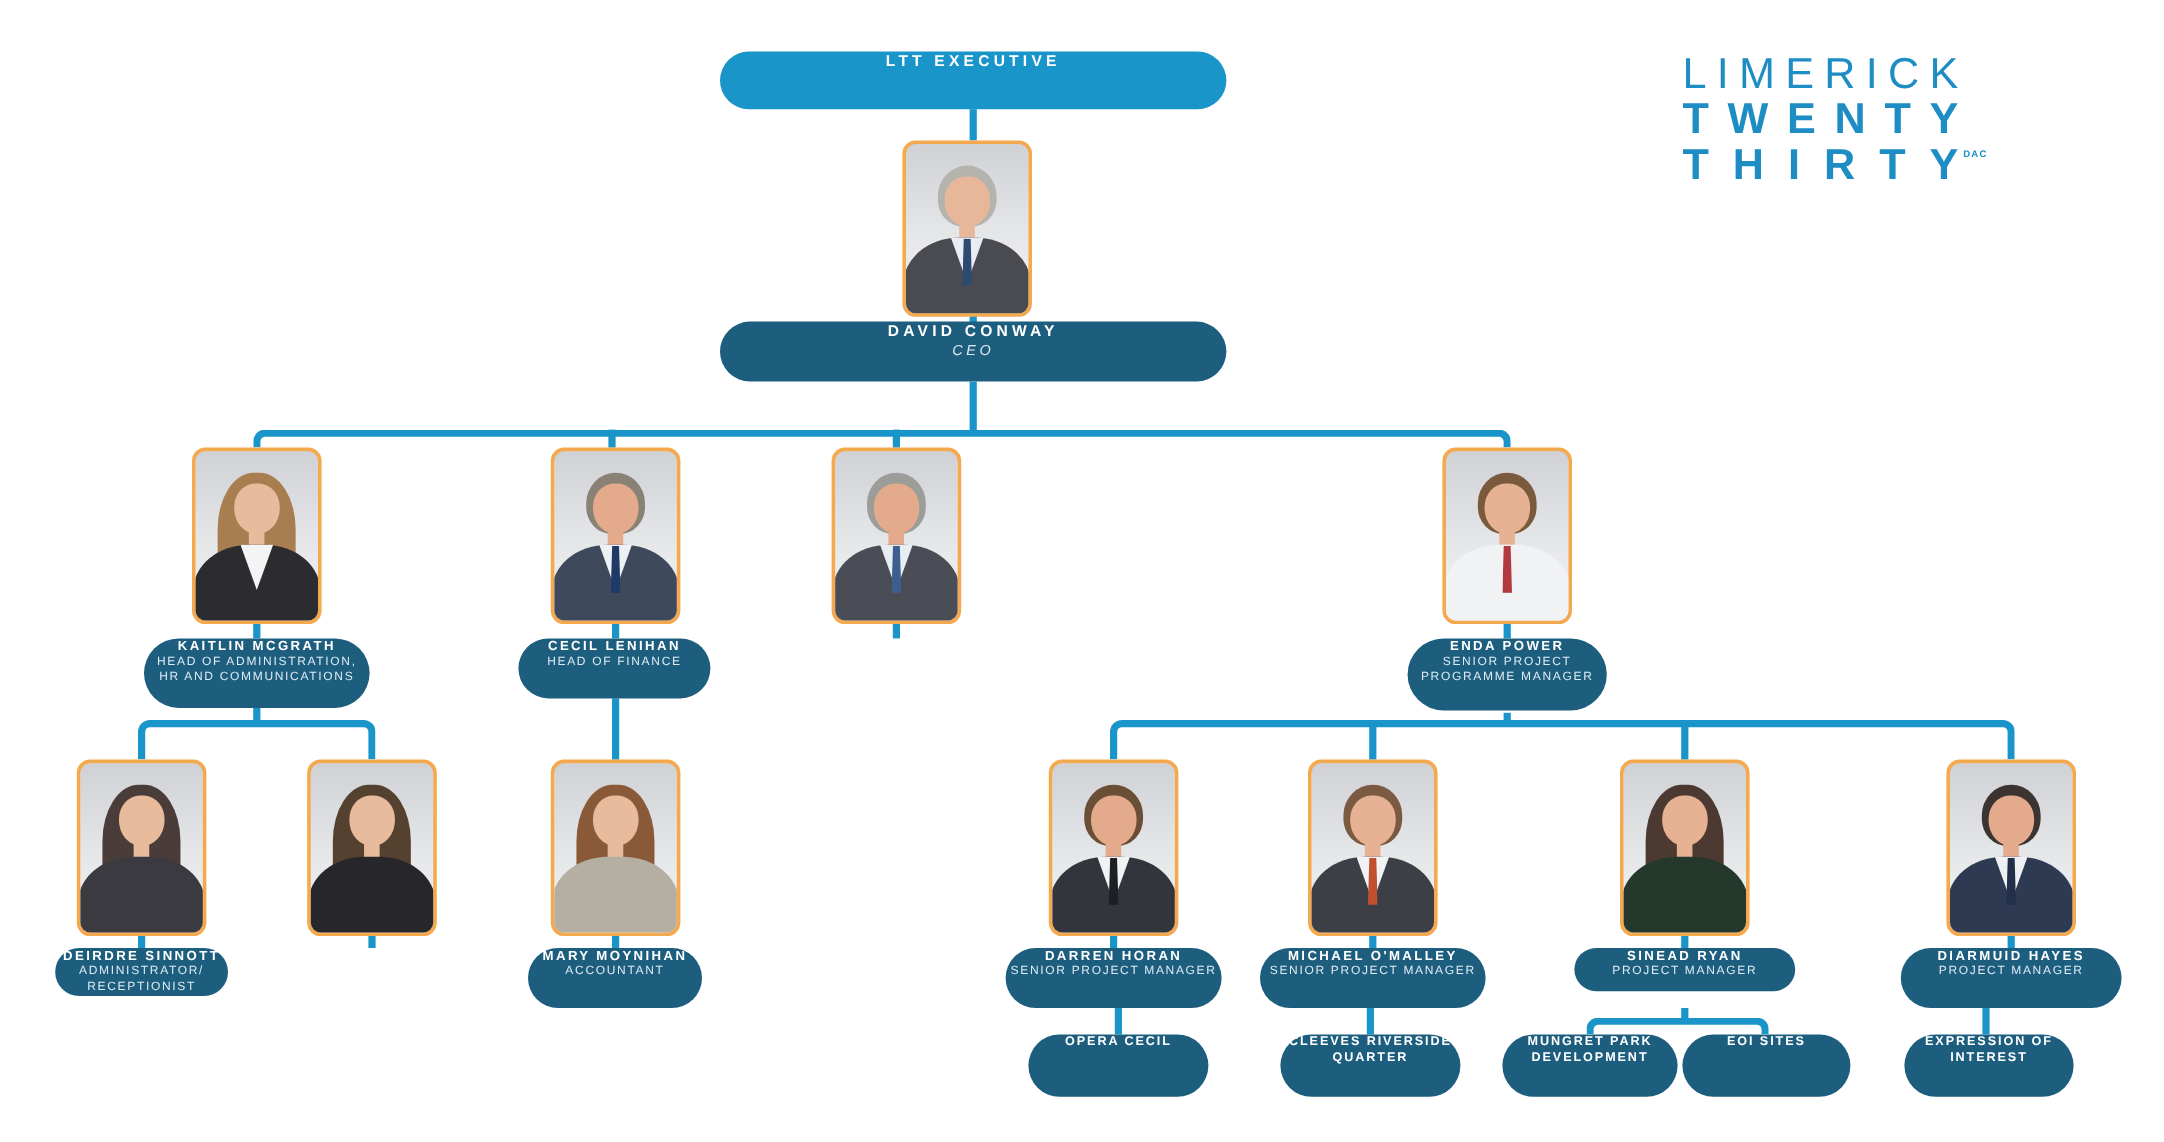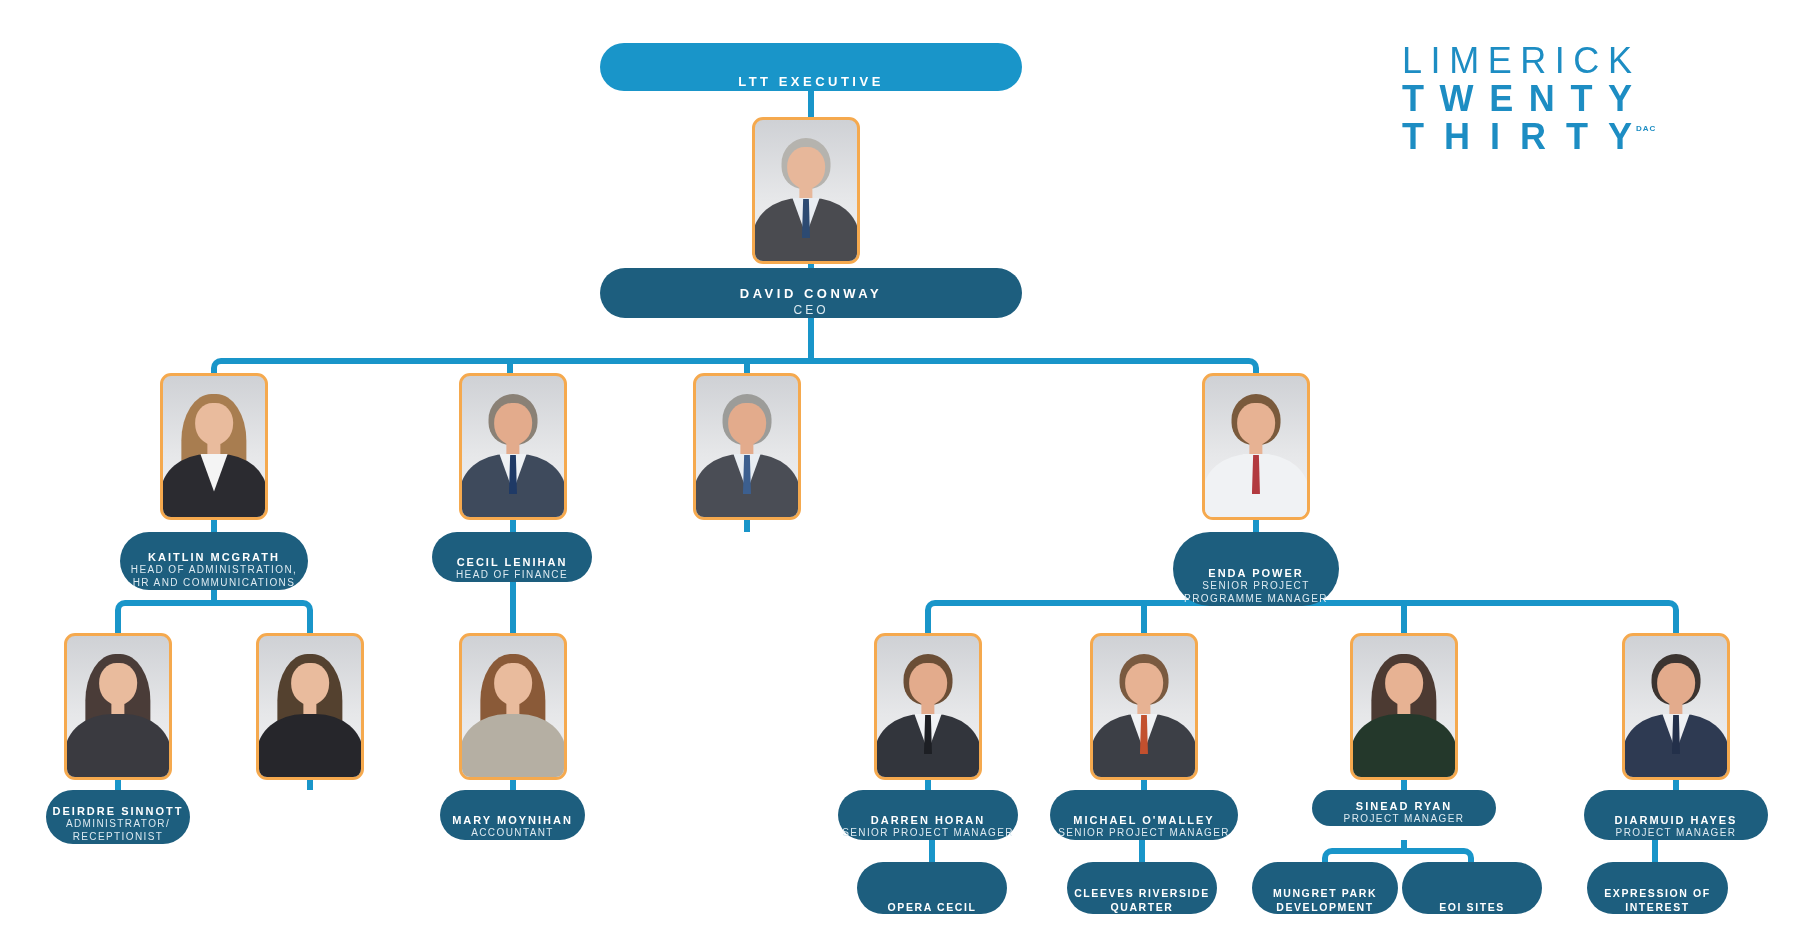--- a/index.html
+++ b/index.html
@@ -8,29 +8,29 @@
   .canvas { position:relative; width:1803px; height:952px; background:#ffffff; }
 
   
   .vline { position:absolute; width:6px; background:#1995c9; }
   .rail  { position:absolute; border-top:6px solid #1995c9;
            border-left:6px solid #1995c9; border-right:6px solid #1995c9;
            border-radius:10px 10px 0 0; }
 
   
   .pill { position:absolute; background:#1d5e7e; border-radius:999px;
-          display:flex; flex-direction:column; align-items:center; justify-content:flex-end;
+          display:flex; flex-direction:column; align-items:center; justify-content:flex-start;
           color:#ffffff; text-align:center; line-height:1.28; }
   .pill.light { background:#1995c9; }
   .pill .name  { font-weight:bold; font-size:11px; letter-spacing:2px; }
   .pill .role  { font-size:10px; letter-spacing:1.4px; color:#ddeaf1; font-weight:normal; }
   .pill .proj  { font-weight:bold; font-size:10.5px; letter-spacing:1.6px; }
   .pill.top-banner .name { font-size:13px; letter-spacing:3.5px; }
   .pill.ceo .name { font-size:13px; letter-spacing:3.5px; }
-  .pill.ceo .role { font-size:12px; letter-spacing:3px; }
+  .pill.ceo .role { font-size:12px; letter-spacing:3px;font-style:italic; }
 
   
   .photo { position:absolute; width:108px; height:147px;
            border:3px solid #f5a94e; border-radius:11px; overflow:hidden;
            background:linear-gradient(180deg,#cfd1d5 0%,#e6e7e9 55%,#f3f3f4 100%); }
   .avatar { position:absolute; inset:0; }
   .avatar .hair { position:absolute; top:13%; left:50%; transform:translateX(-50%);
                   width:48%; height:36%; border-radius:50% 50% 44% 44%; background:var(--hair); }
   .avatar.long .hair { width:64%; height:72%; border-radius:46% 46% 26% 26%; }
   .avatar .head { position:absolute; top:19%; left:50%; transform:translateX(-50%);
@@ -67,22 +67,22 @@
                font-size:36px; line-height:38px; }
   .logo-line.bold { font-weight:bold; }
   .logo-sup { font-size:8px; font-weight:bold; letter-spacing:1px; margin-left:4px; margin-top:6px; }
 
   
   #pill-ltt      { left:600px;  top:43px;  width:422px; height:48px; }
   #pill-ceo      { left:600px;  top:268px; width:422px; height:50px; }
   #pill-kaitlin  { left:120px;  top:532px; width:188px; height:58px; }
   #pill-cecil    { left:432px;  top:532px; width:160px; height:50px; }
   #pill-john     { left:664px;  top:532px; width:166px; height:50px; }
-  #pill-enda     { left:1173px; top:532px; width:166px; height:74px; }
-  #pill-deirdre  { left:46px;   top:790px; width:144px; height:54px; }
+  #pill-enda     { left:1173px; top:532px; width:166px; height:60px; }
+  #pill-deirdre  { left:46px;   top:790px; width:144px; height:40px; }
   #pill-amy      { left:237px;  top:790px; width:146px; height:50px; }
   #pill-mary     { left:440px;  top:790px; width:145px; height:50px; }
   #pill-darren   { left:838px;  top:790px; width:180px; height:50px; }
   #pill-michael  { left:1050px; top:790px; width:188px; height:50px; }
   #pill-sinead   { left:1312px; top:790px; width:184px; height:36px; }
   #pill-diarmuid { left:1584px; top:790px; width:184px; height:50px; }
   #pill-opera    { left:857px;  top:862px; width:150px; height:52px; }
   #pill-cleeves  { left:1067px; top:862px; width:150px; height:52px; }
   #pill-mungret  { left:1252px; top:862px; width:146px; height:52px; }
   #pill-eoi      { left:1402px; top:862px; width:140px; height:52px; }

